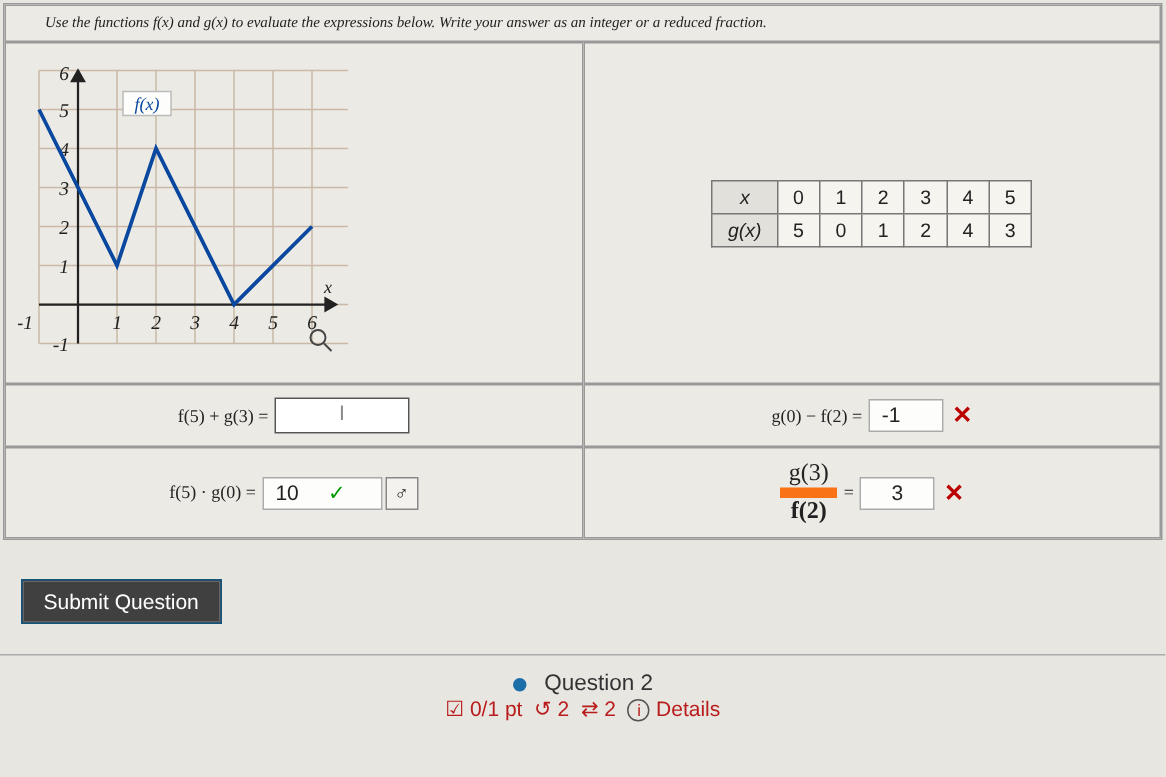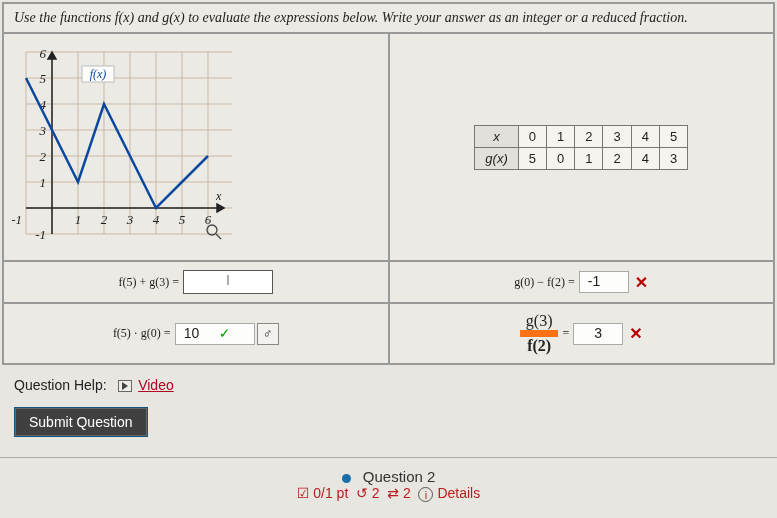--- a/index.html
+++ b/index.html
@@ -9,23 +9,23 @@
     font-family: Georgia, 'Times New Roman', serif;
     background: #e8e6e1;
     color: #222;
     width: 777px;
     height: 518px;
     overflow: hidden;
   }
   .outer { border: 1px solid #999; margin: 2px; }
   .instr {
     border: 1px solid #999;
-    padding: 6px 10px;
+    padding: 6px 26px;
     font-style: italic;
-    font-size: 14px;
+    font-size: 10px;
     background: #eceae5;
   }
   .grid2 {
     display: grid;
     grid-template-columns: 1fr 1fr;
   }
   .cell {
     border: 1px solid #999;
     padding: 8px;
     background: #eceae5;
@@ -270,26 +270,20 @@
         <span class="d">f(2)</span>
       </span>
       &nbsp;<span class="eq">=</span>&nbsp;
       <span class="val-box" style="text-align:center;">3</span>
       <span class="mark-x">✕</span>
     </div>
   </div>
 </div>
 
 <div class="below">
-  <div>
-    <span>Question Help:</span>
-    &nbsp;
-    <span class="play-icon"></span>
-    <span class="video-link">Video</span>
-  </div>
   <div style="margin-top:14px;">
     <span class="submit-btn">Submit Question</span>
   </div>
 </div>
 
 <div class="q2row">
   <div>
     <span class="bullet"></span>
     <span>Question 2</span>
   </div>

